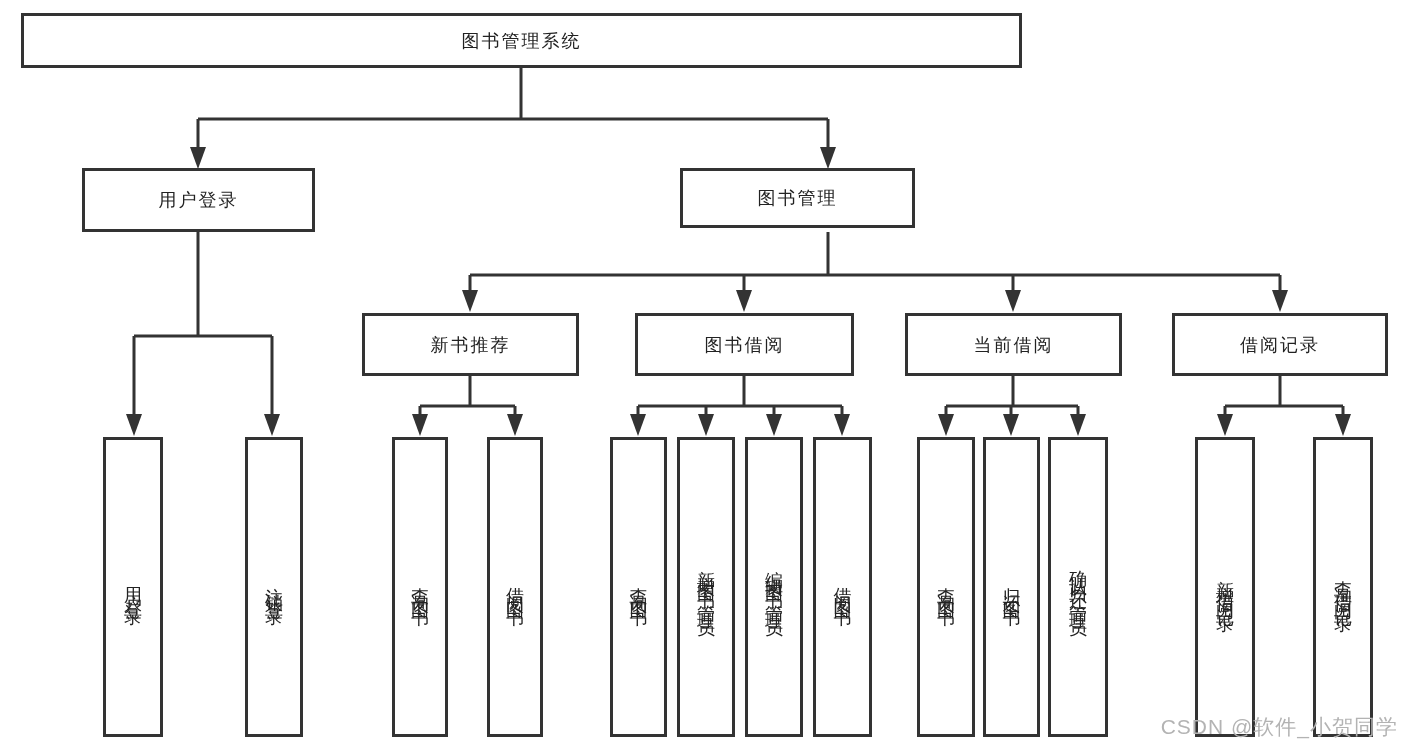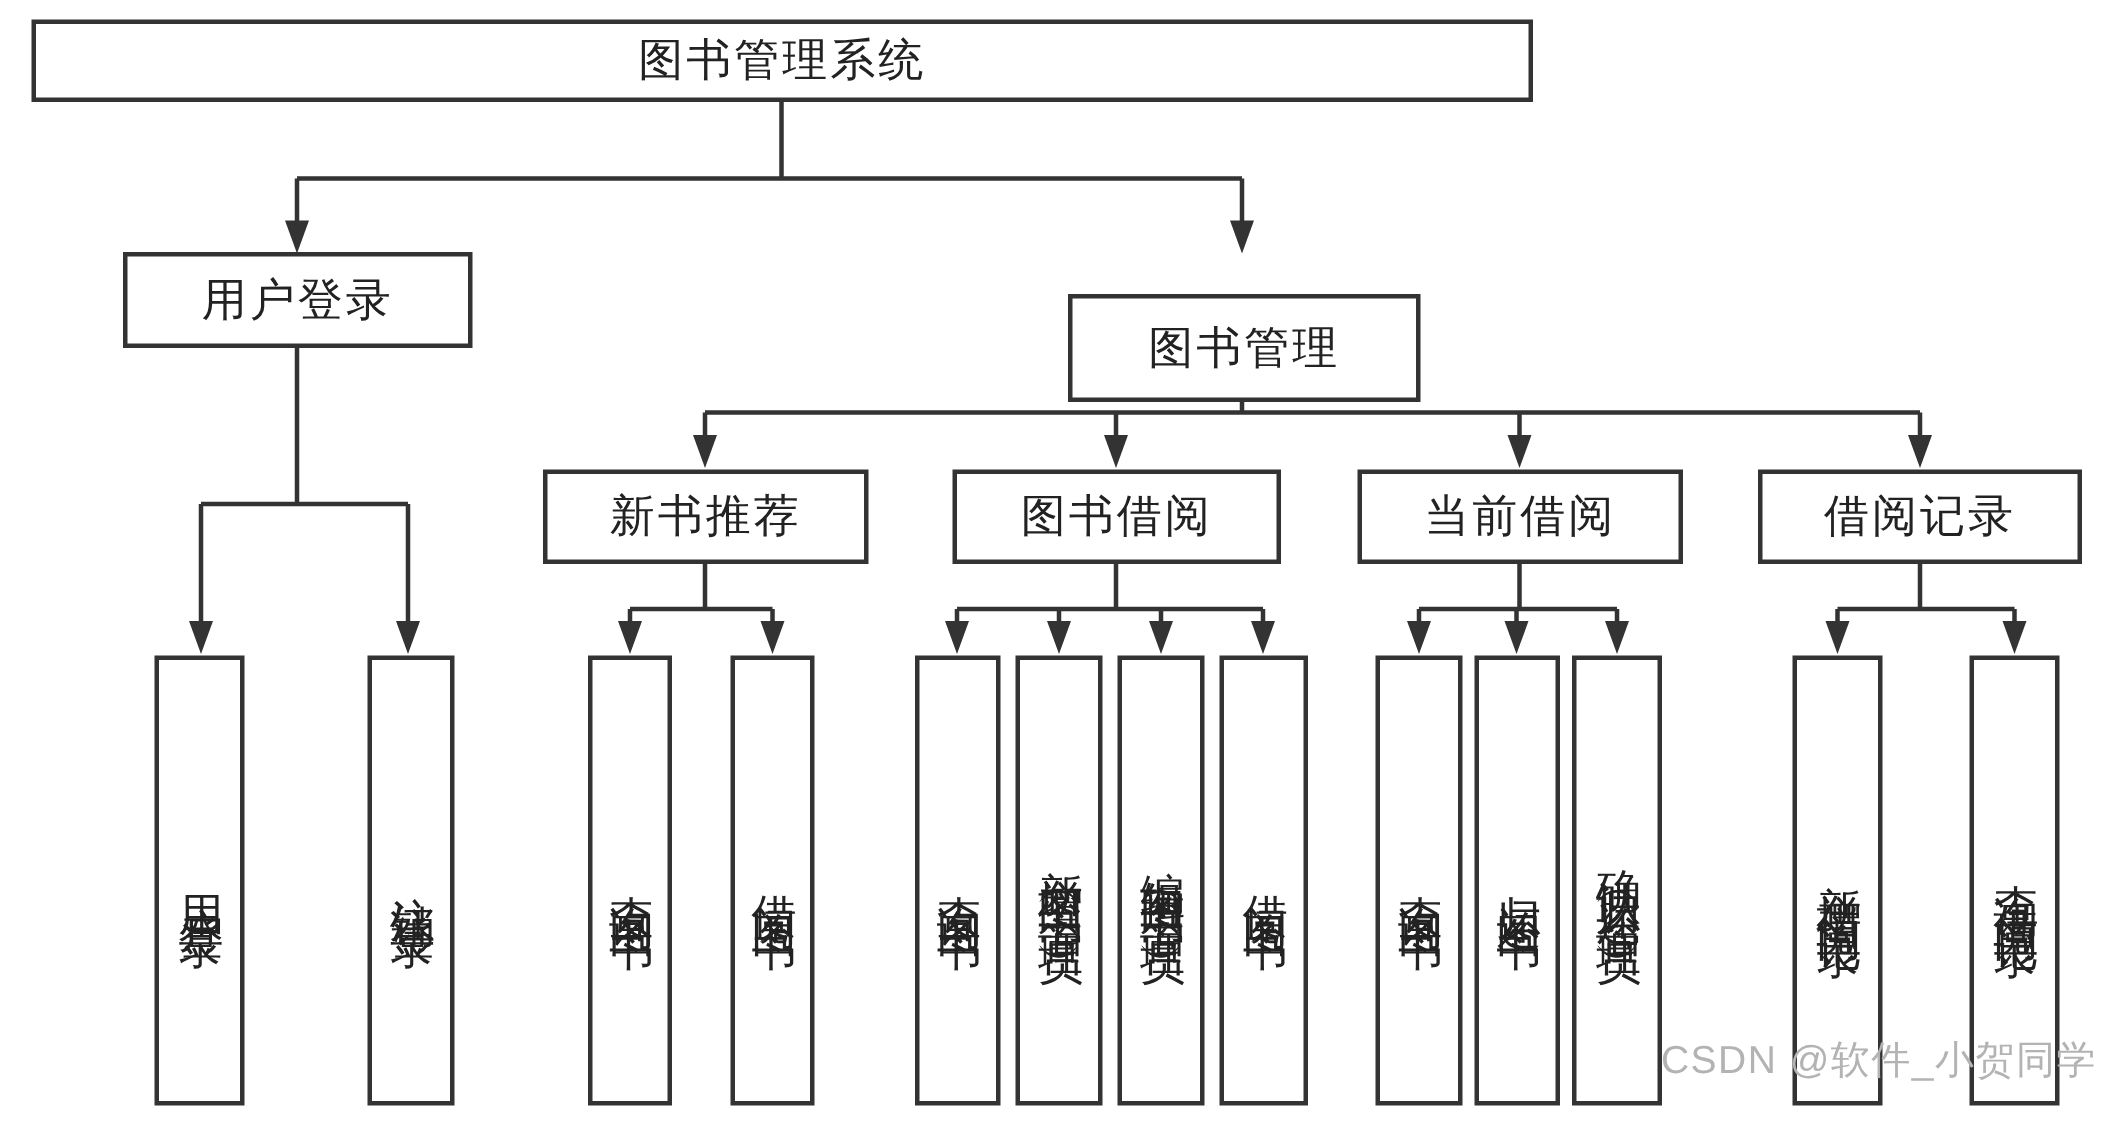--- a/index.html
+++ b/index.html
@@ -4,29 +4,29 @@
 <style>
   html,body{margin:0;padding:0;background:#fff;}
   #stage{
     position:relative;width:1405px;height:747px;background:#fff;overflow:hidden;
     font-family:"Liberation Sans","DejaVu Sans",sans-serif;color:#222;
   }
   #wires{position:absolute;left:0;top:0;z-index:1;}
   .node{
     position:absolute;box-sizing:border-box;border:3px solid #333;background:#fff;
     display:flex;align-items:center;justify-content:center;
-    font-size:30px;color:#222;z-index:2;letter-spacing:2px;white-space:nowrap;
+    font-size:18px;color:#222;z-index:2;letter-spacing:2px;white-space:nowrap;
   }
   .vnode{
     writing-mode:vertical-rl;text-orientation:mixed;
     letter-spacing:7px;white-space:normal;line-height:1;
   }
   #watermark{
-    position:absolute;right:7px;bottom:23px;z-index:6;
-    font-size:26px;color:#b3b3b3;letter-spacing:1px;
+    position:absolute;right:7px;bottom:6px;z-index:6;
+    font-size:21px;color:#b3b3b3;letter-spacing:1px;
   }
 </style>
 </head>
 <body>
 
 <div id="stage">
 
   <svg id="wires" width="1405" height="747" viewBox="0 0 1405 747">
     <g stroke="#333" stroke-width="3" fill="none">
 
@@ -63,21 +63,21 @@
       <polygon points="1003,414 1019,414 1011,436"></polygon>
       <polygon points="1070,414 1086,414 1078,436"></polygon>
       <polygon points="1217,414 1233,414 1225,436"></polygon>
       <polygon points="1335,414 1351,414 1343,436"></polygon>
     </g>
   </svg>
 
   <div class="node" style="left:21px;top:13px;width:1001px;height:55px;">图书管理系统</div>
 
   <div class="node" style="left:82px;top:168px;width:233px;height:64px;">用户登录</div>
-  <div class="node" style="left:712px;top:168px;width:235px;height:72px;margin-top:28px;">图书管理</div>
+  <div class="node" style="left:680px;top:168px;width:235px;height:60px;">图书管理</div>
 
   <div class="node" style="left:635px;top:313px;width:219px;height:63px;">图书借阅</div>
   <div class="node" style="left:362px;top:313px;width:217px;height:63px;">新书推荐</div>
   <div class="node" style="left:1172px;top:313px;width:216px;height:63px;">借阅记录</div>
   <div class="node" style="left:905px;top:313px;width:217px;height:63px;">当前借阅</div>
 
   <div class="node vnode" style="left:103px;top:437px;width:60px;height:300px;">用户登录</div>
   <div class="node vnode" style="left:245px;top:437px;width:58px;height:300px;">注销登录</div>
 
   <div class="node vnode" style="left:392px;top:437px;width:56px;height:300px;">查询图书</div>

